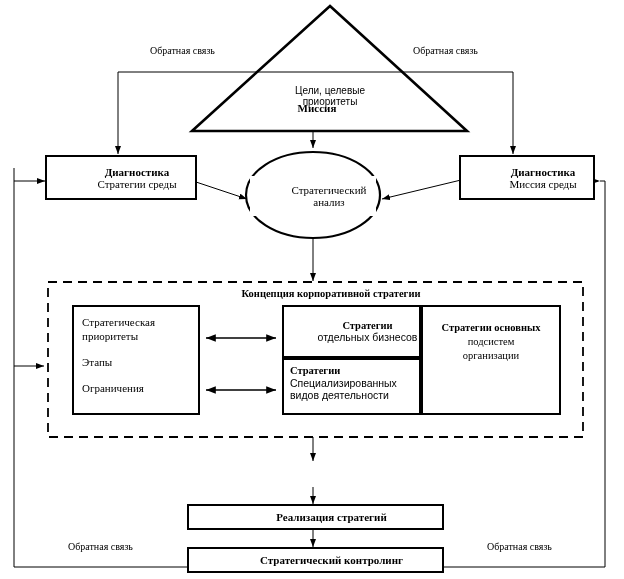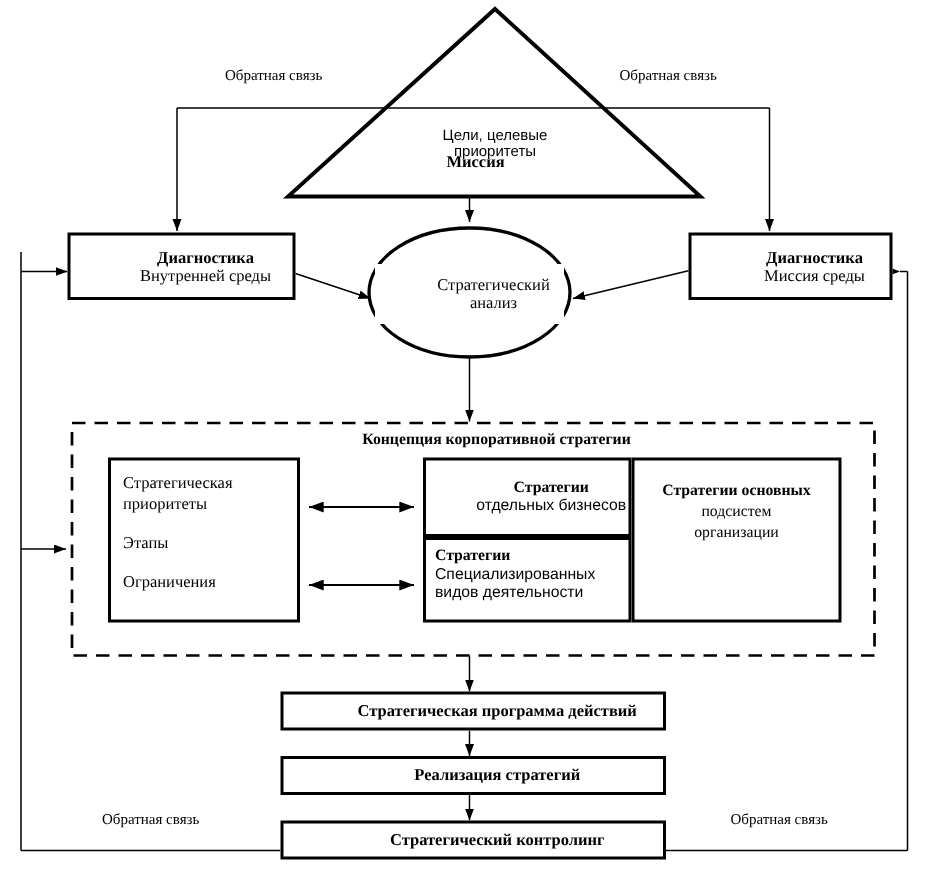--- a/index.html
+++ b/index.html
@@ -78,21 +78,21 @@
 
   <div class="tri-text ttl" style="left:252px;top:64px;width:130px;font-size:11px;margin-top:38px;">Миссия</div>
   <div class="tri-text sub" style="left:262px;top:85px;width:136px;font-size:10px;line-height:11px;">Цели, целевые</div>
   <div class="tri-text sub" style="left:262px;top:96px;width:136px;font-size:10px;line-height:11px;">приоритеты</div>
 
   <div class="lbl" style="left:150px;top:45px;">Обратная связь</div>
   <div class="lbl" style="left:413px;top:45px;">Обратная связь</div>
 
   <div class="node box" style="left:45px;top:155px;width:152px;height:45px;">
     <div class="ttl" style="font-size:11px;">Диагностика</div>
-    <div class="serif" style="font-size:11px;">Внутренней среды</div>
+    <div class="serif" style="font-size:11px;">Стратегии среды</div>
   </div>
 
   <div class="node box" style="left:459px;top:155px;width:136px;height:45px;">
     <div class="ttl" style="font-size:11px;">Диагностика</div>
     <div class="serif" style="font-size:11px;">Миссия среды</div>
   </div>
 
   <div class="node" style="left:250px;top:176px;width:126px;height:40px;">
     <div class="serif" style="font-size:11px;">Стратегический</div>
     <div class="serif" style="font-size:11px;">анализ</div>
@@ -122,23 +122,20 @@
     <div class="sub" style="font-size:10.5px;line-height:12px;">видов деятельности</div>
   </div>
 
   <div class="box" style="position:absolute;left:421px;top:305px;width:140px;height:110px;
               background:#fff;box-sizing:border-box;padding-top:14px;text-align:center;">
     <div class="ttl" style="font-size:10.5px;line-height:14px;">Стратегии основных</div>
     <div class="serif" style="font-size:10.5px;line-height:14px;">подсистем</div>
     <div class="serif" style="font-size:10.5px;line-height:14px;">организации</div>
   </div>
 
-  <div class="node box" style="left:187px;top:461px;width:257px;height:26px;">
-    <div class="ttl" style="font-size:11px;">Стратегическая программа действий</div>
-  </div>
 
   <div class="node box" style="left:187px;top:504px;width:257px;height:26px;">
     <div class="ttl" style="font-size:11px;">Реализация стратегий</div>
   </div>
 
   <div class="node box" style="left:187px;top:547px;width:257px;height:26px;">
     <div class="ttl" style="font-size:11px;">Стратегический контролинг</div>
   </div>
 
   <div class="lbl" style="left:68px;top:541px;">Обратная связь</div>

